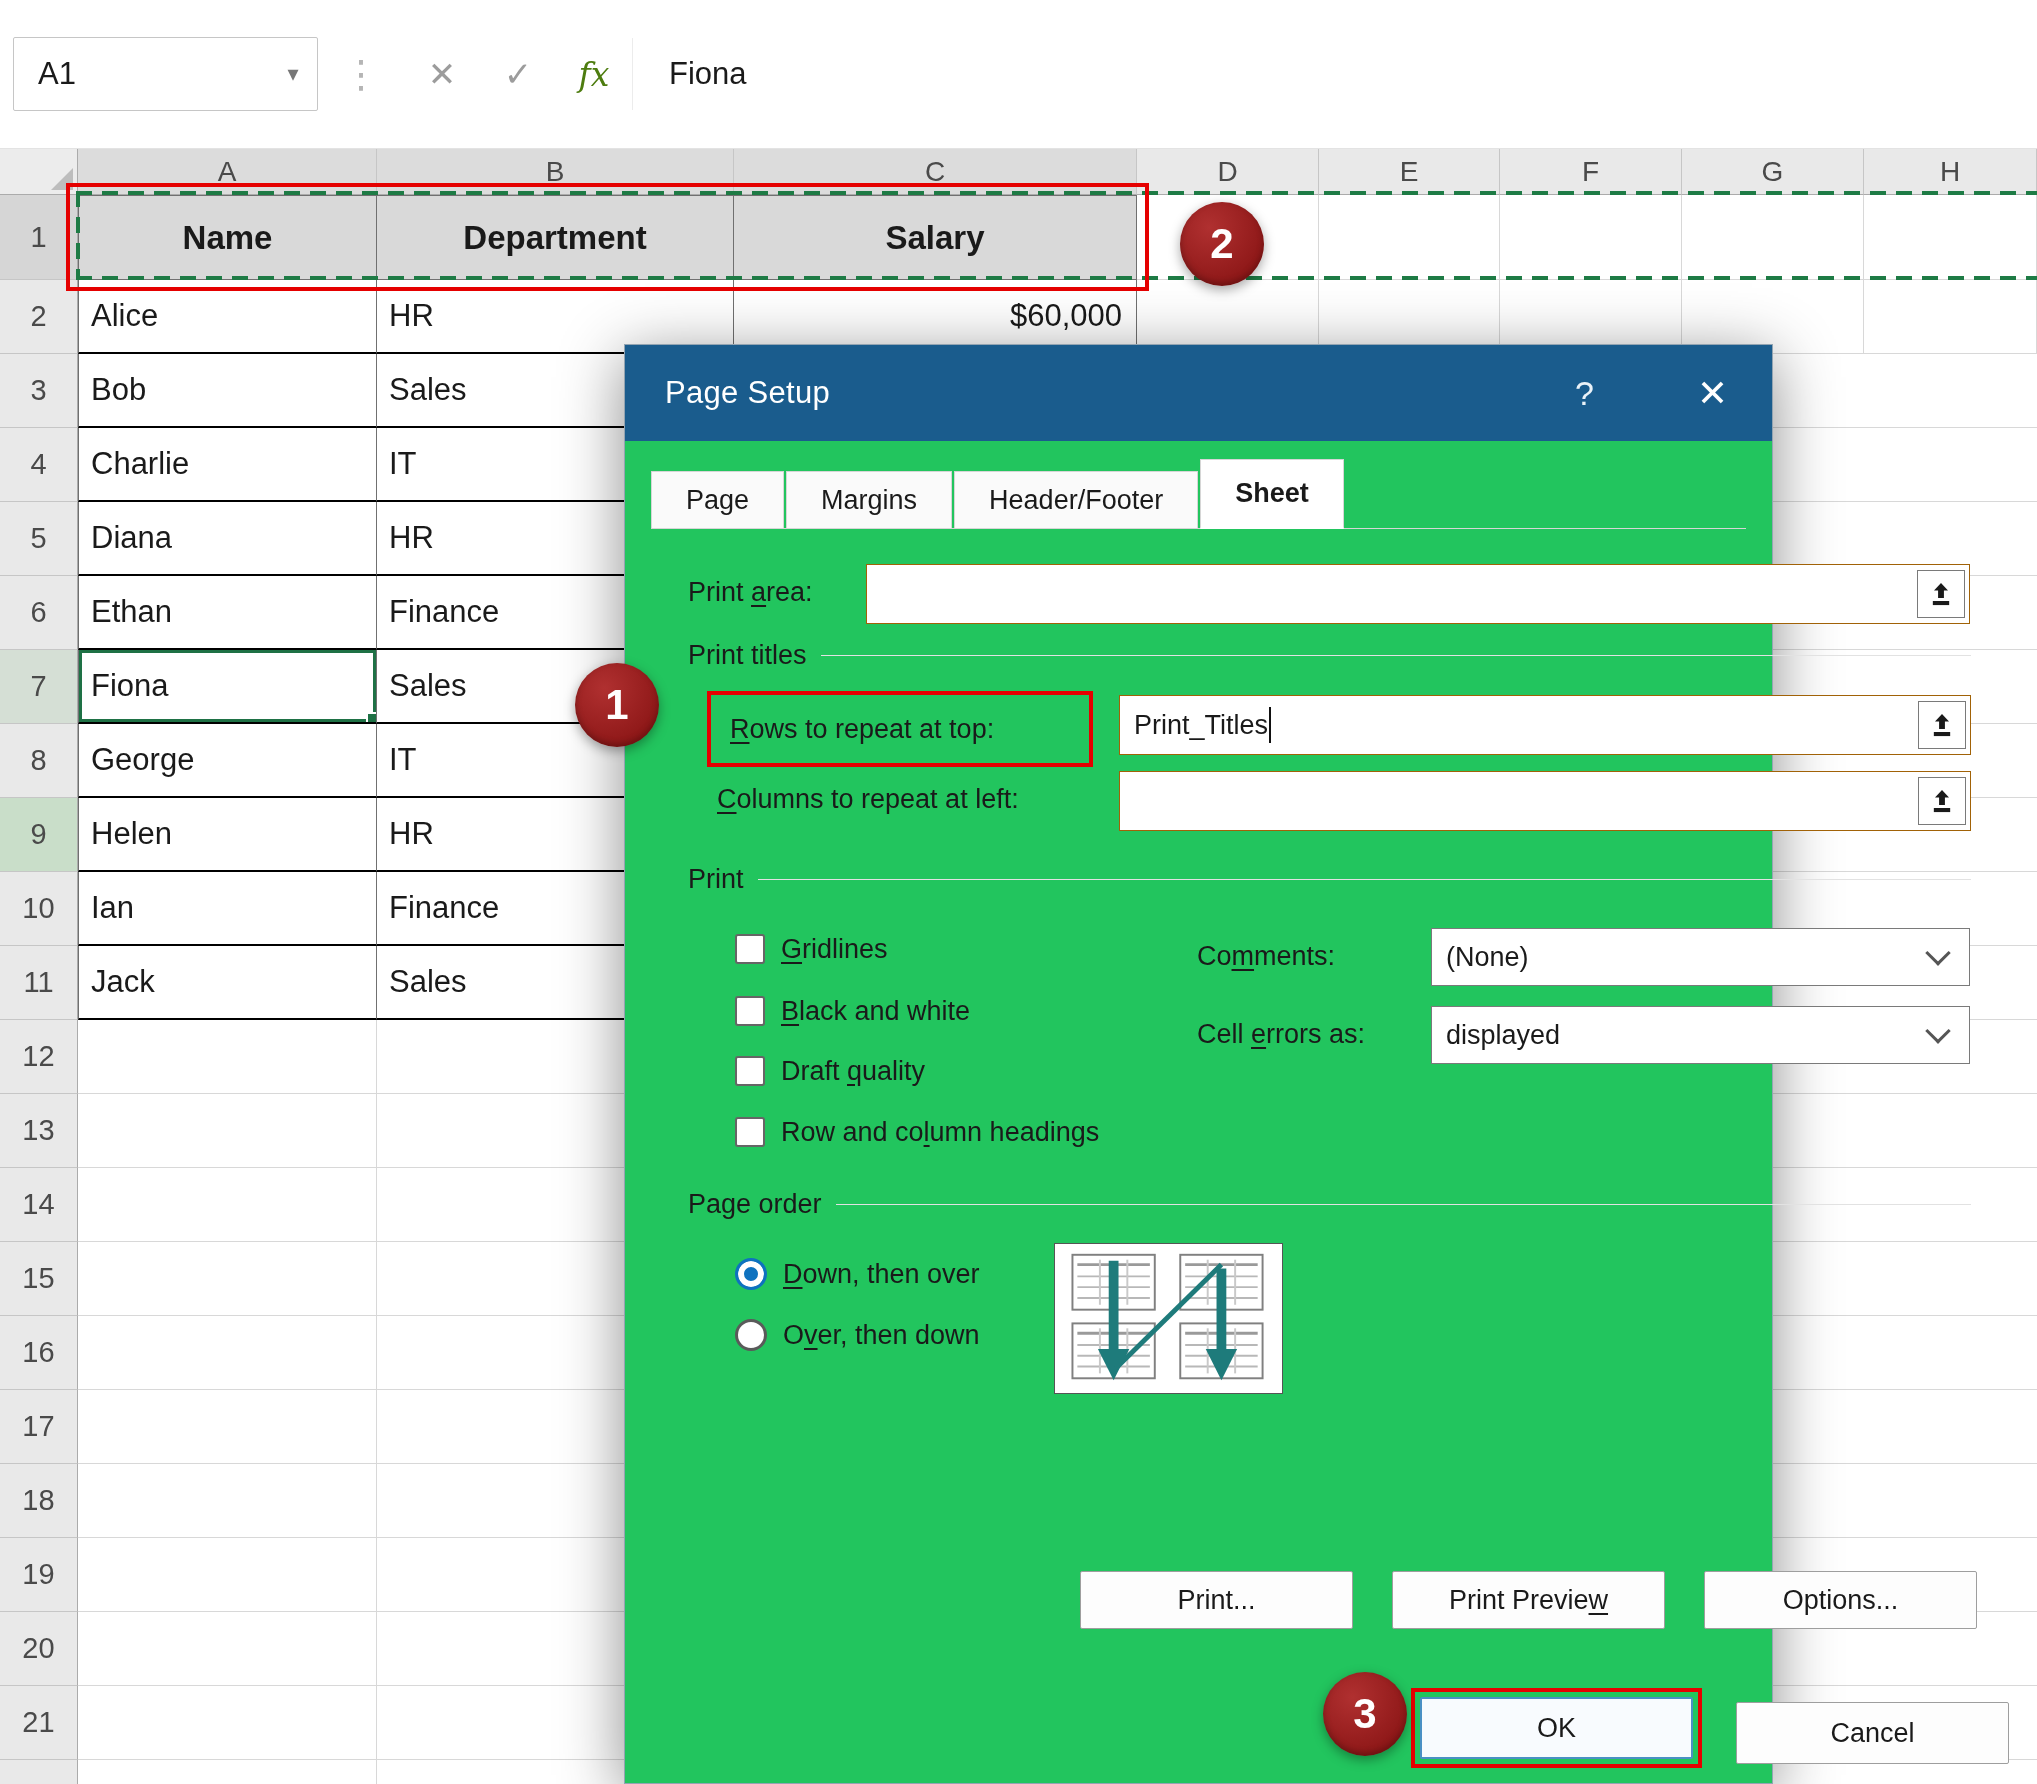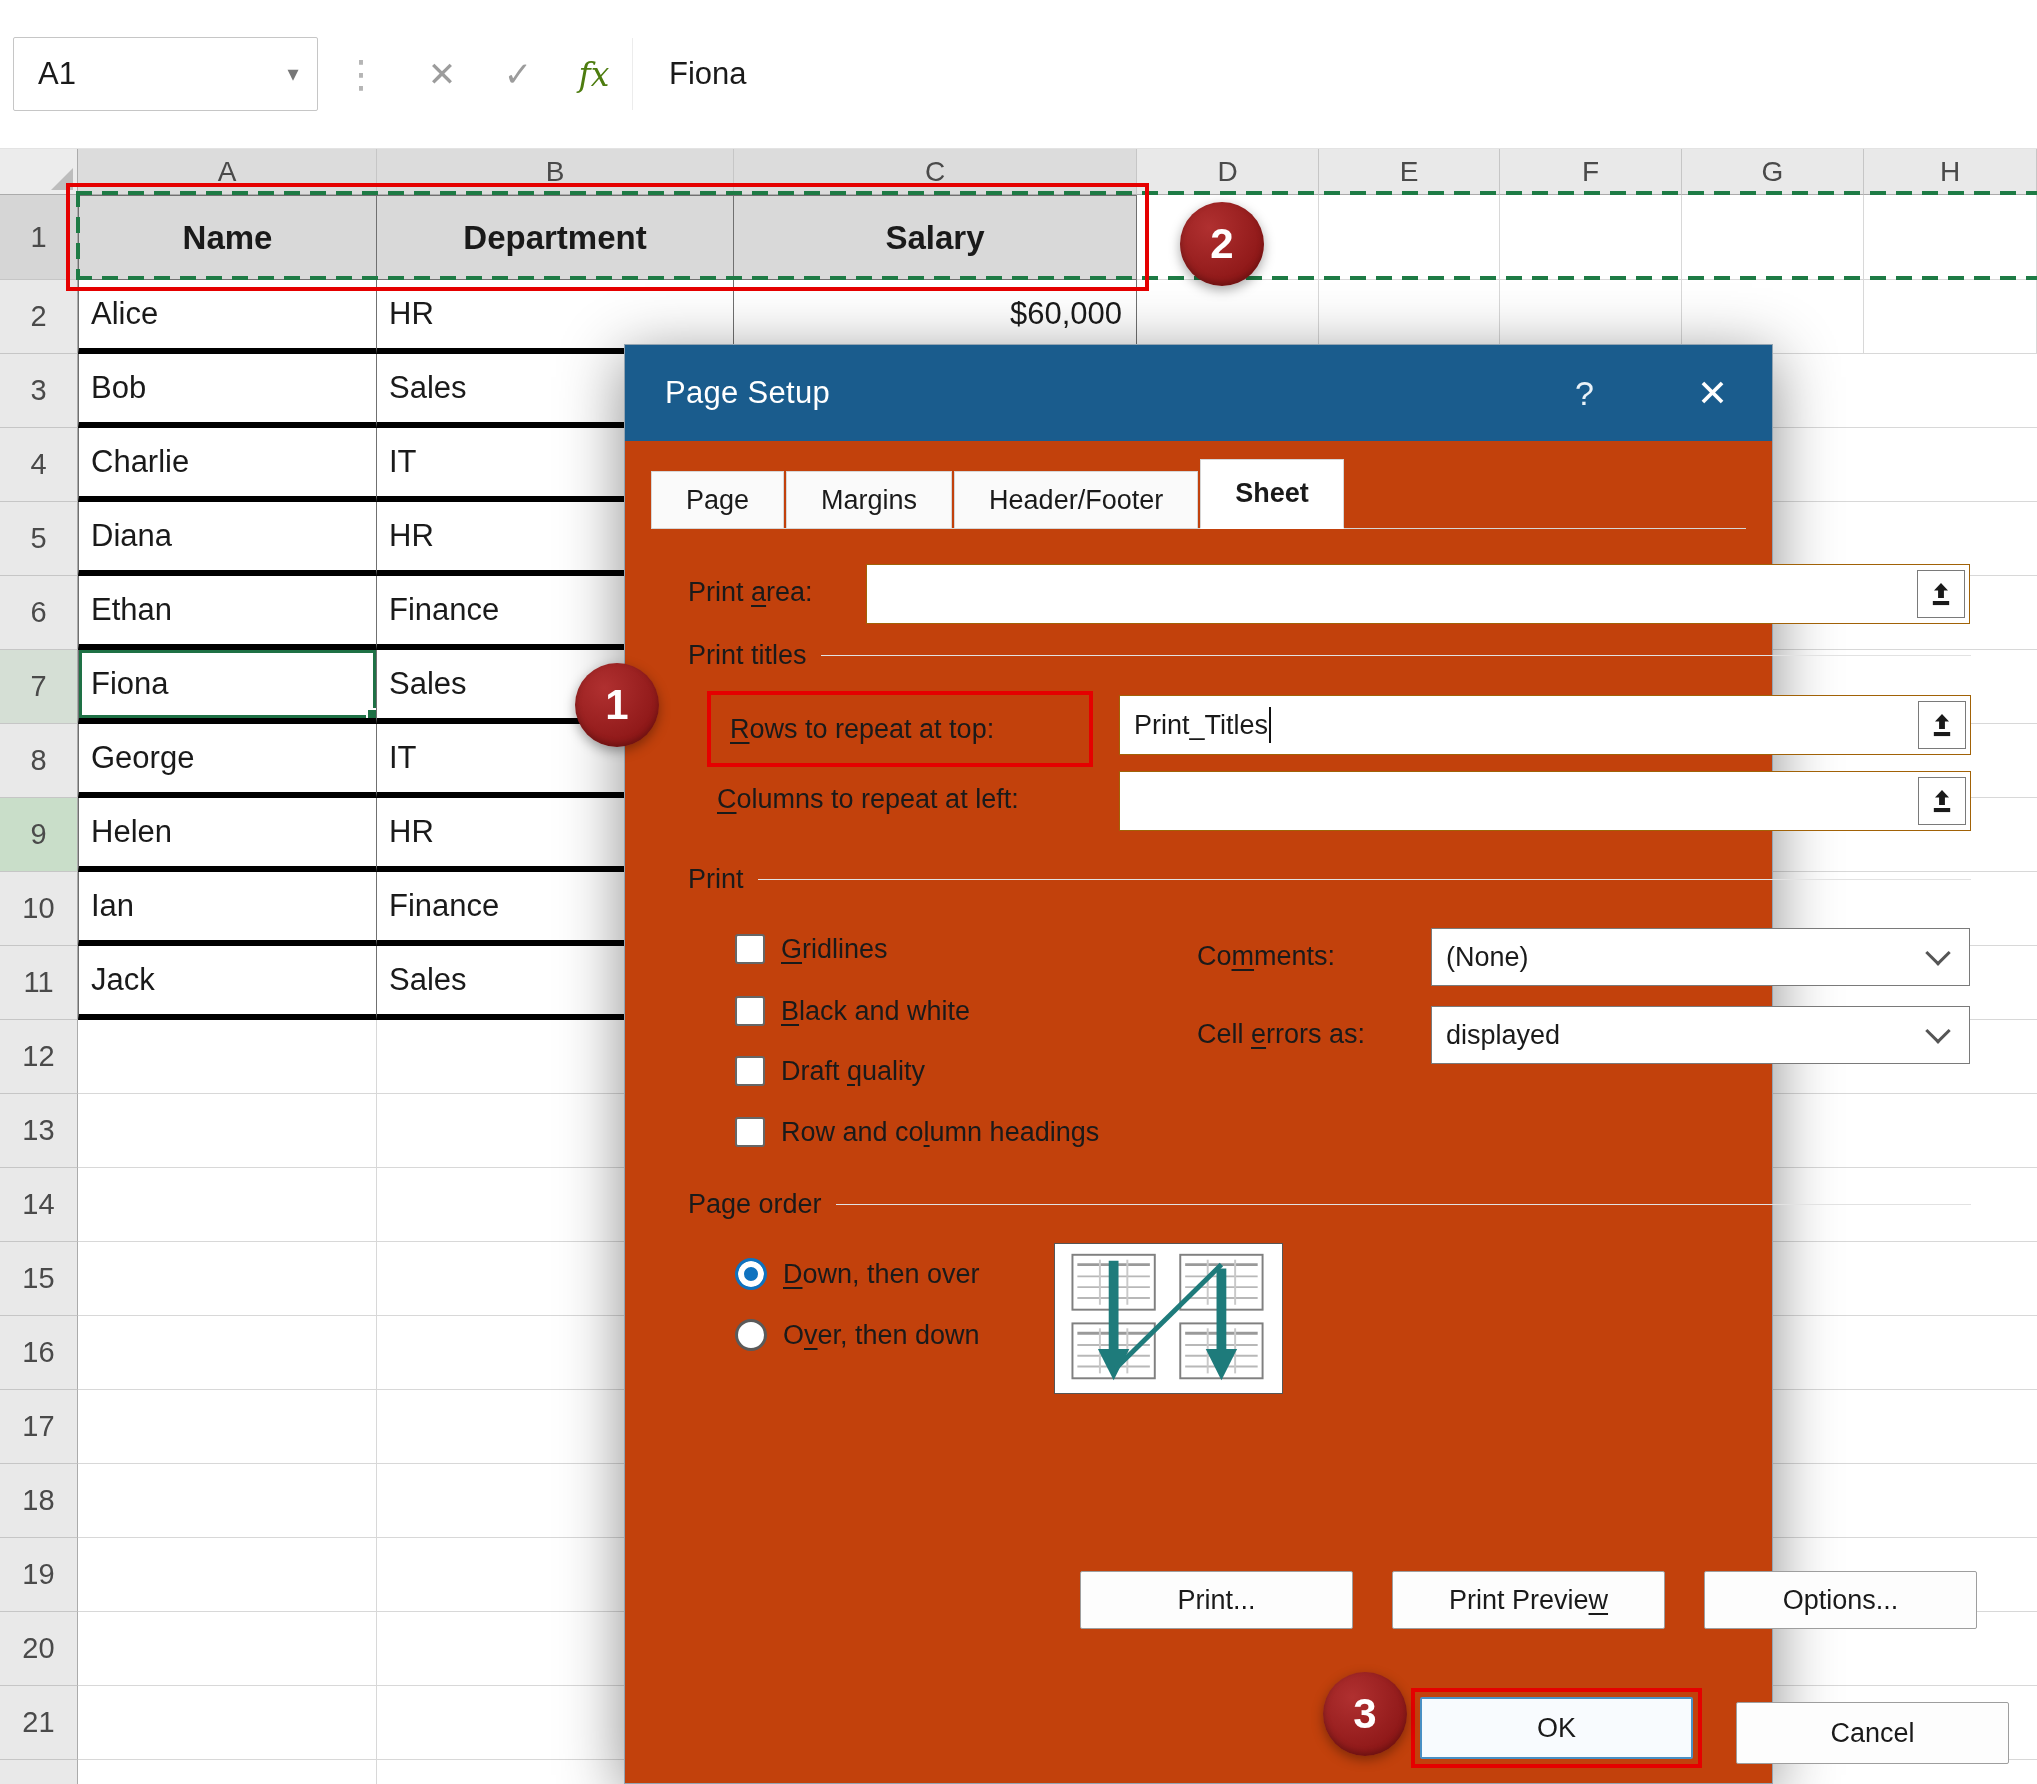--- a/index.html
+++ b/index.html
@@ -27,21 +27,21 @@
   .ch.selh{background:#DCDCDC;}
   .grow{display:flex;height:74px;}
   .grow.r1{height:85px;}
   .rh{width:78px;box-sizing:border-box;background:#E9E9E9;border-right:1px solid #ABABAB;border-bottom:1px solid #C6C6C6;
       display:flex;align-items:center;justify-content:center;font-size:29px;color:#4a4a4a;flex:0 0 78px;}
   .rh.selh{background:#D6D6D6;}
   .rh.r7h{background:#D5DFD5;}
   .rh.r9h{background:#C9DEC9;}
   .cell{box-sizing:border-box;font-size:31px;display:flex;align-items:center;padding-left:12px;background:#fff;color:#1a1a1a;overflow:hidden;white-space:nowrap;}
   .gl{border-right:1px solid #D8D8D8;border-bottom:1px solid #D8D8D8;}
-  .tc{border-right:1px solid #707070;border-bottom:6px solid #000000;text-align:center;}
+  .tc{border-right:1px solid #707070;border-bottom:2px solid #000000;text-align:center;}
   .bl{border-left:1px solid #707070;}
   .thc{background:#D9D9D9;font-weight:700;justify-content:center;padding-left:0;font-size:33px;
        border-top:1px solid #707070;border-right:1px solid #707070;border-bottom:1px solid #707070;}
   .num{justify-content:flex-end;padding-right:14px;padding-left:0;}
   .fill{flex:1;border-bottom:1px solid #D8D8D8;background:#fff;}
   .w-a{width:299px;flex:0 0 299px;} .w-b{width:357px;flex:0 0 357px;} .w-c{width:403px;flex:0 0 403px;}
   .w-d{width:182px;flex:0 0 182px;} .w-e{width:181px;flex:0 0 181px;} .w-f{width:182px;flex:0 0 182px;}
   .w-g{width:182px;flex:0 0 182px;} .w-h{width:173px;flex:0 0 173px;}
   .acell{position:relative;box-shadow:inset 0 0 0 3px #1E7145;z-index:2;}
   .acell::after{content:"";position:absolute;right:-6px;bottom:-6px;width:12px;height:12px;background:#1E7145;border:2px solid #fff;}
@@ -51,21 +51,21 @@
   .ants{position:absolute;height:4px;background:repeating-linear-gradient(90deg,#1E7B45 0 16px,transparent 16px 26px);z-index:5;pointer-events:none;}
   .ants-v{position:absolute;width:4px;background:repeating-linear-gradient(180deg,#1E7B45 0 16px,transparent 16px 26px);z-index:5;pointer-events:none;}
 
   
   .circle{position:absolute;width:84px;height:84px;border-radius:50%;z-index:30;
           background:radial-gradient(circle at 35% 30%,#B03030,#8D1717 75%);
           color:#fff;font-size:42px;font-weight:700;display:flex;align-items:center;justify-content:center;
           box-shadow:0 4px 12px rgba(0,0,0,0.35), inset 0 -3px 6px rgba(0,0,0,0.25);}
 
   
-  .dialog{position:absolute;left:624px;top:344px;width:1149px;height:1440px;background:#c2410c;
+  .dialog{position:absolute;left:624px;top:344px;width:1149px;height:1440px;background:#22c55e;
           border:1px solid #93A4B2;box-shadow:0 12px 60px rgba(0,0,0,0.45);z-index:10;box-sizing:border-box;}
   .dtitle{position:absolute;left:0;top:0;right:0;height:96px;background:#1A5C8D;display:flex;align-items:center;
           padding:0 44px 0 40px;box-sizing:border-box;}
   .dtitle-text{color:#fff;font-size:31px;flex:1;letter-spacing:0.3px;}
   .dhelp{color:#EAF2F8;font-size:34px;margin-right:103px;cursor:default;}
   .dclose{color:#fff;font-size:37px;cursor:default;}
   .tabs{position:absolute;left:26px;right:26px;top:111px;height:72px;display:flex;align-items:flex-end;border-bottom:1px solid #D6D6D6;}
   .tab{height:58px;padding:0 34px;display:flex;align-items:center;font-size:27px;background:#FAFAFA;
        border:1px solid #D6D6D6;margin-bottom:-1px;margin-right:2px;box-sizing:border-box;}
   .tab.active{height:70px;font-weight:700;background:#fff;border-bottom:2px solid #fff;}

